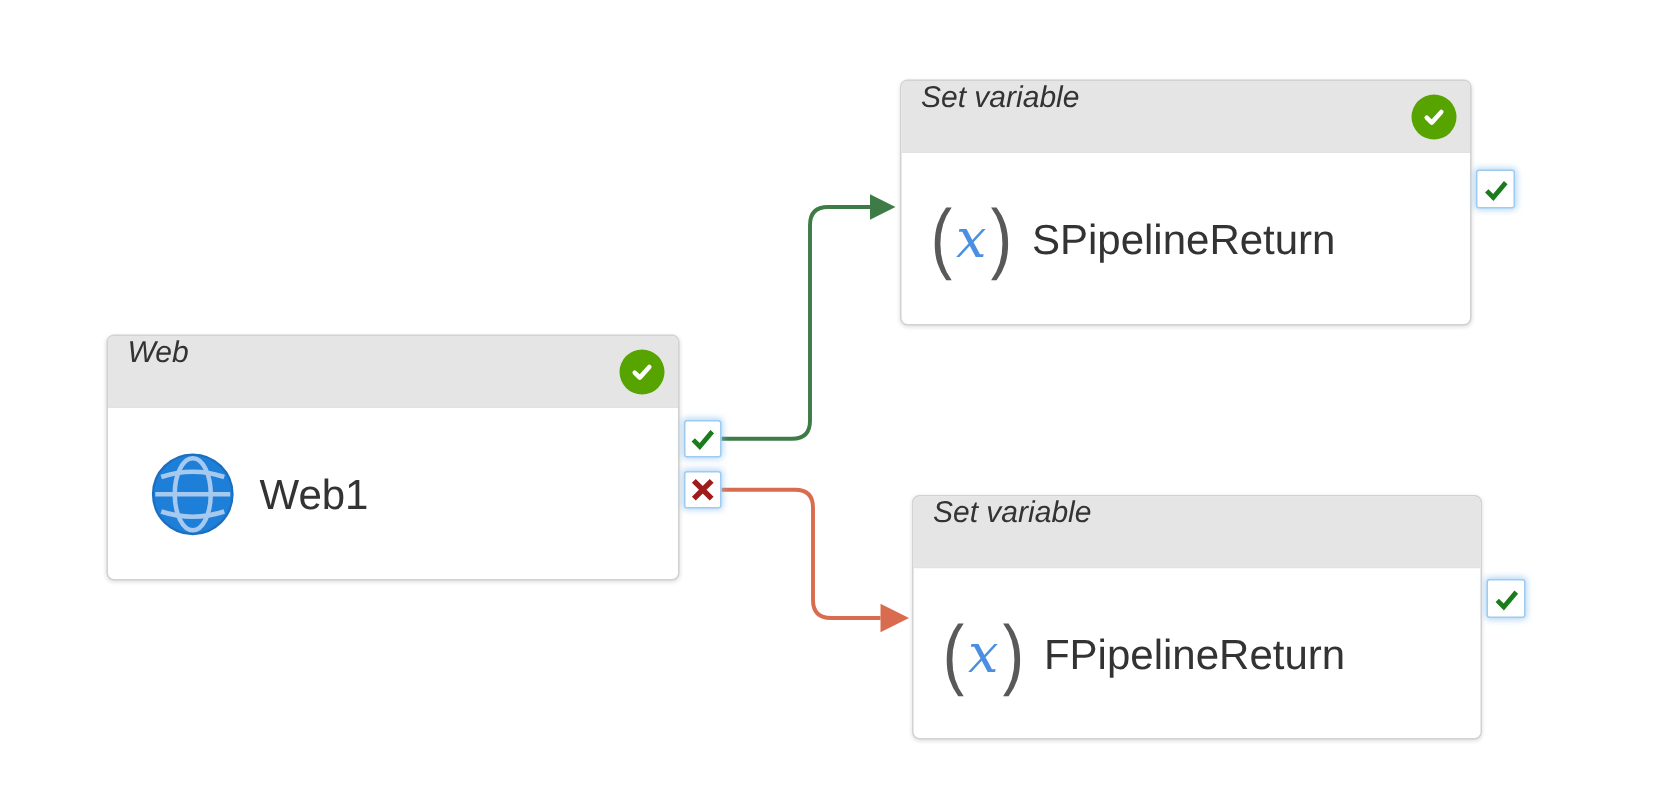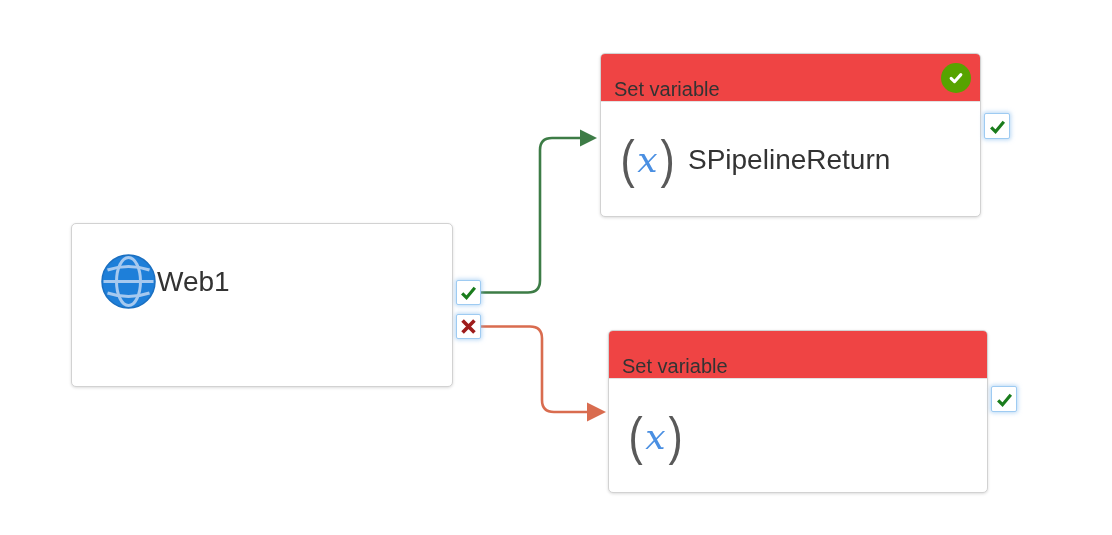--- a/index.html
+++ b/index.html
@@ -6,32 +6,32 @@
   #canvas{
     position:relative;width:1112px;height:535px;background:#ffffff;overflow:hidden;
     font-family:"Liberation Sans",sans-serif;
   }
   #edge-layer{position:absolute;left:0;top:0;width:1112px;height:535px;z-index:1;pointer-events:none;}
   .node{
     position:absolute;background:#ffffff;border:1px solid #d2d2d2;border-radius:5px;
     box-shadow:0 1px 3px rgba(0,0,0,.14);z-index:2;box-sizing:border-box;cursor:pointer;
   }
   .node-header{
-    height:48px;background:#ef4444;border-radius:4px 4px 0 0;border-bottom:1px solid #e2e2e2;
-    display:flex;align-items:flex-end;padding:0 10px 0 13px;box-sizing:border-box;position:relative;
+    height:48px;background:#e5e5e5;border-radius:4px 4px 0 0;border-bottom:1px solid #e2e2e2;
+    display:flex;align-items:flex-start;padding:0 10px 0 13px;box-sizing:border-box;position:relative;font-style:italic;
   }
   .type-label{font-size:20px;color:#333333;}
   .status-badge{
     position:absolute;right:9px;top:9px;width:30px;height:30px;border-radius:50%;
     display:flex;align-items:center;justify-content:center;
   }
   .node-body{
     height:115px;display:flex;align-items:center;box-sizing:border-box;
   }
-  .body-web{padding-left:28px;}
+  .body-web{padding-left:28px;gap:16px;}
   .body-var{padding-left:18px;gap:12px;}
   .node-name{font-size:28px;color:#333333;white-space:nowrap;}
   .var-icon{display:flex;align-items:center;line-height:1;}
   .var-paren{font-size:52px;font-weight:400;line-height:0.9;transform:scaleX(.82);}
   .var-x{font-size:36px;font-style:italic;font-family:"DejaVu Serif",serif;margin:0 1px;transform:translateY(1px);}
   .port{
     position:absolute;width:25px;height:25px;background:#ffffff;border:1px solid #9ecbf2;
     border-radius:2px;box-shadow:0 0 4px 1px rgba(138,190,238,.6);z-index:3;
     display:flex;align-items:center;justify-content:center;box-sizing:border-box;cursor:pointer;
   }
@@ -43,20 +43,28 @@
 <div id="canvas">
 
   <svg id="edge-layer" viewBox="0 0 1112 535">
     <path d="M 481 292.5 H 528 Q 540 292.5 540 280.5 V 150 Q 540 138 552 138 H 580" fill="none" stroke-width="2.6" stroke="#3d7c46"></path>
     <polygon points="580,129.5 597,138 580,146.5" fill="#3d7c46"></polygon>
     <path d="M 481 326.5 H 530 Q 542 326.5 542 338.5 V 400 Q 542 412 554 412 H 587" fill="none" stroke-width="2.6" stroke="#d96c4f"></path>
     <polygon points="587,402.5 606,412 587,421.5" fill="#d96c4f"></polygon>
   </svg>
 
   <div class="node" style="left:71px;top:223px;width:382px;height:164px;">
+    <div class="node-header">
+      <span class="type-label">Web</span>
+      <span class="status-badge" style="background: rgb(87, 163, 0);">
+        <svg width="18" height="18" viewBox="0 0 24 24">
+          <path d="M5.5 12.5 L10 17 L18.5 7.5" fill="none" stroke-width="4" stroke-linecap="round" stroke-linejoin="round" stroke="#ffffff"></path>
+        </svg>
+      </span>
+    </div>
     <div class="node-body body-web">
       <svg width="57" height="57" viewBox="0 0 57 57">
         <circle cx="28.5" cy="28.5" r="26.5" stroke-width="1.5" stroke="#1b6fc0" fill="#1e7fd9"></circle>
         <g stroke-width="3" fill="none" stroke="#a6c9ef">
           <ellipse cx="28.5" cy="28.5" rx="12" ry="24"></ellipse>
           <line x1="3.5" y1="28.5" x2="53.5" y2="28.5"></line>
           <path d="M7.5 17 Q28.5 10 49.5 17"></path>
           <path d="M7.5 40 Q28.5 47 49.5 40"></path>
         </g>
       </svg>
@@ -86,20 +94,21 @@
   <div class="node" style="left:608px;top:330px;width:380px;height:163px;">
     <div class="node-header">
       <span class="type-label">Set variable</span>
     </div>
     <div class="node-body body-var">
       <span class="var-icon">
         <span class="var-paren" style="color: rgb(89, 89, 89);">(</span>
         <span class="var-x" style="color: rgb(74, 143, 226);">x</span>
         <span class="var-paren" style="color: rgb(89, 89, 89);">)</span>
       </span>
+      <span class="node-name">FPipelineReturn</span>
     </div>
   </div>
 
   <div class="port" style="left:456px;top:280px;">
     <svg width="19" height="19" viewBox="0 0 24 24">
       <path d="M4 13 L9.5 18.5 L20 6" fill="none" stroke-width="4" stroke-linejoin="miter" stroke="#1a7c1c"></path>
     </svg>
   </div>
   <div class="port" style="left:456px;top:314px;">
     <svg width="19" height="19" viewBox="0 0 24 24">

